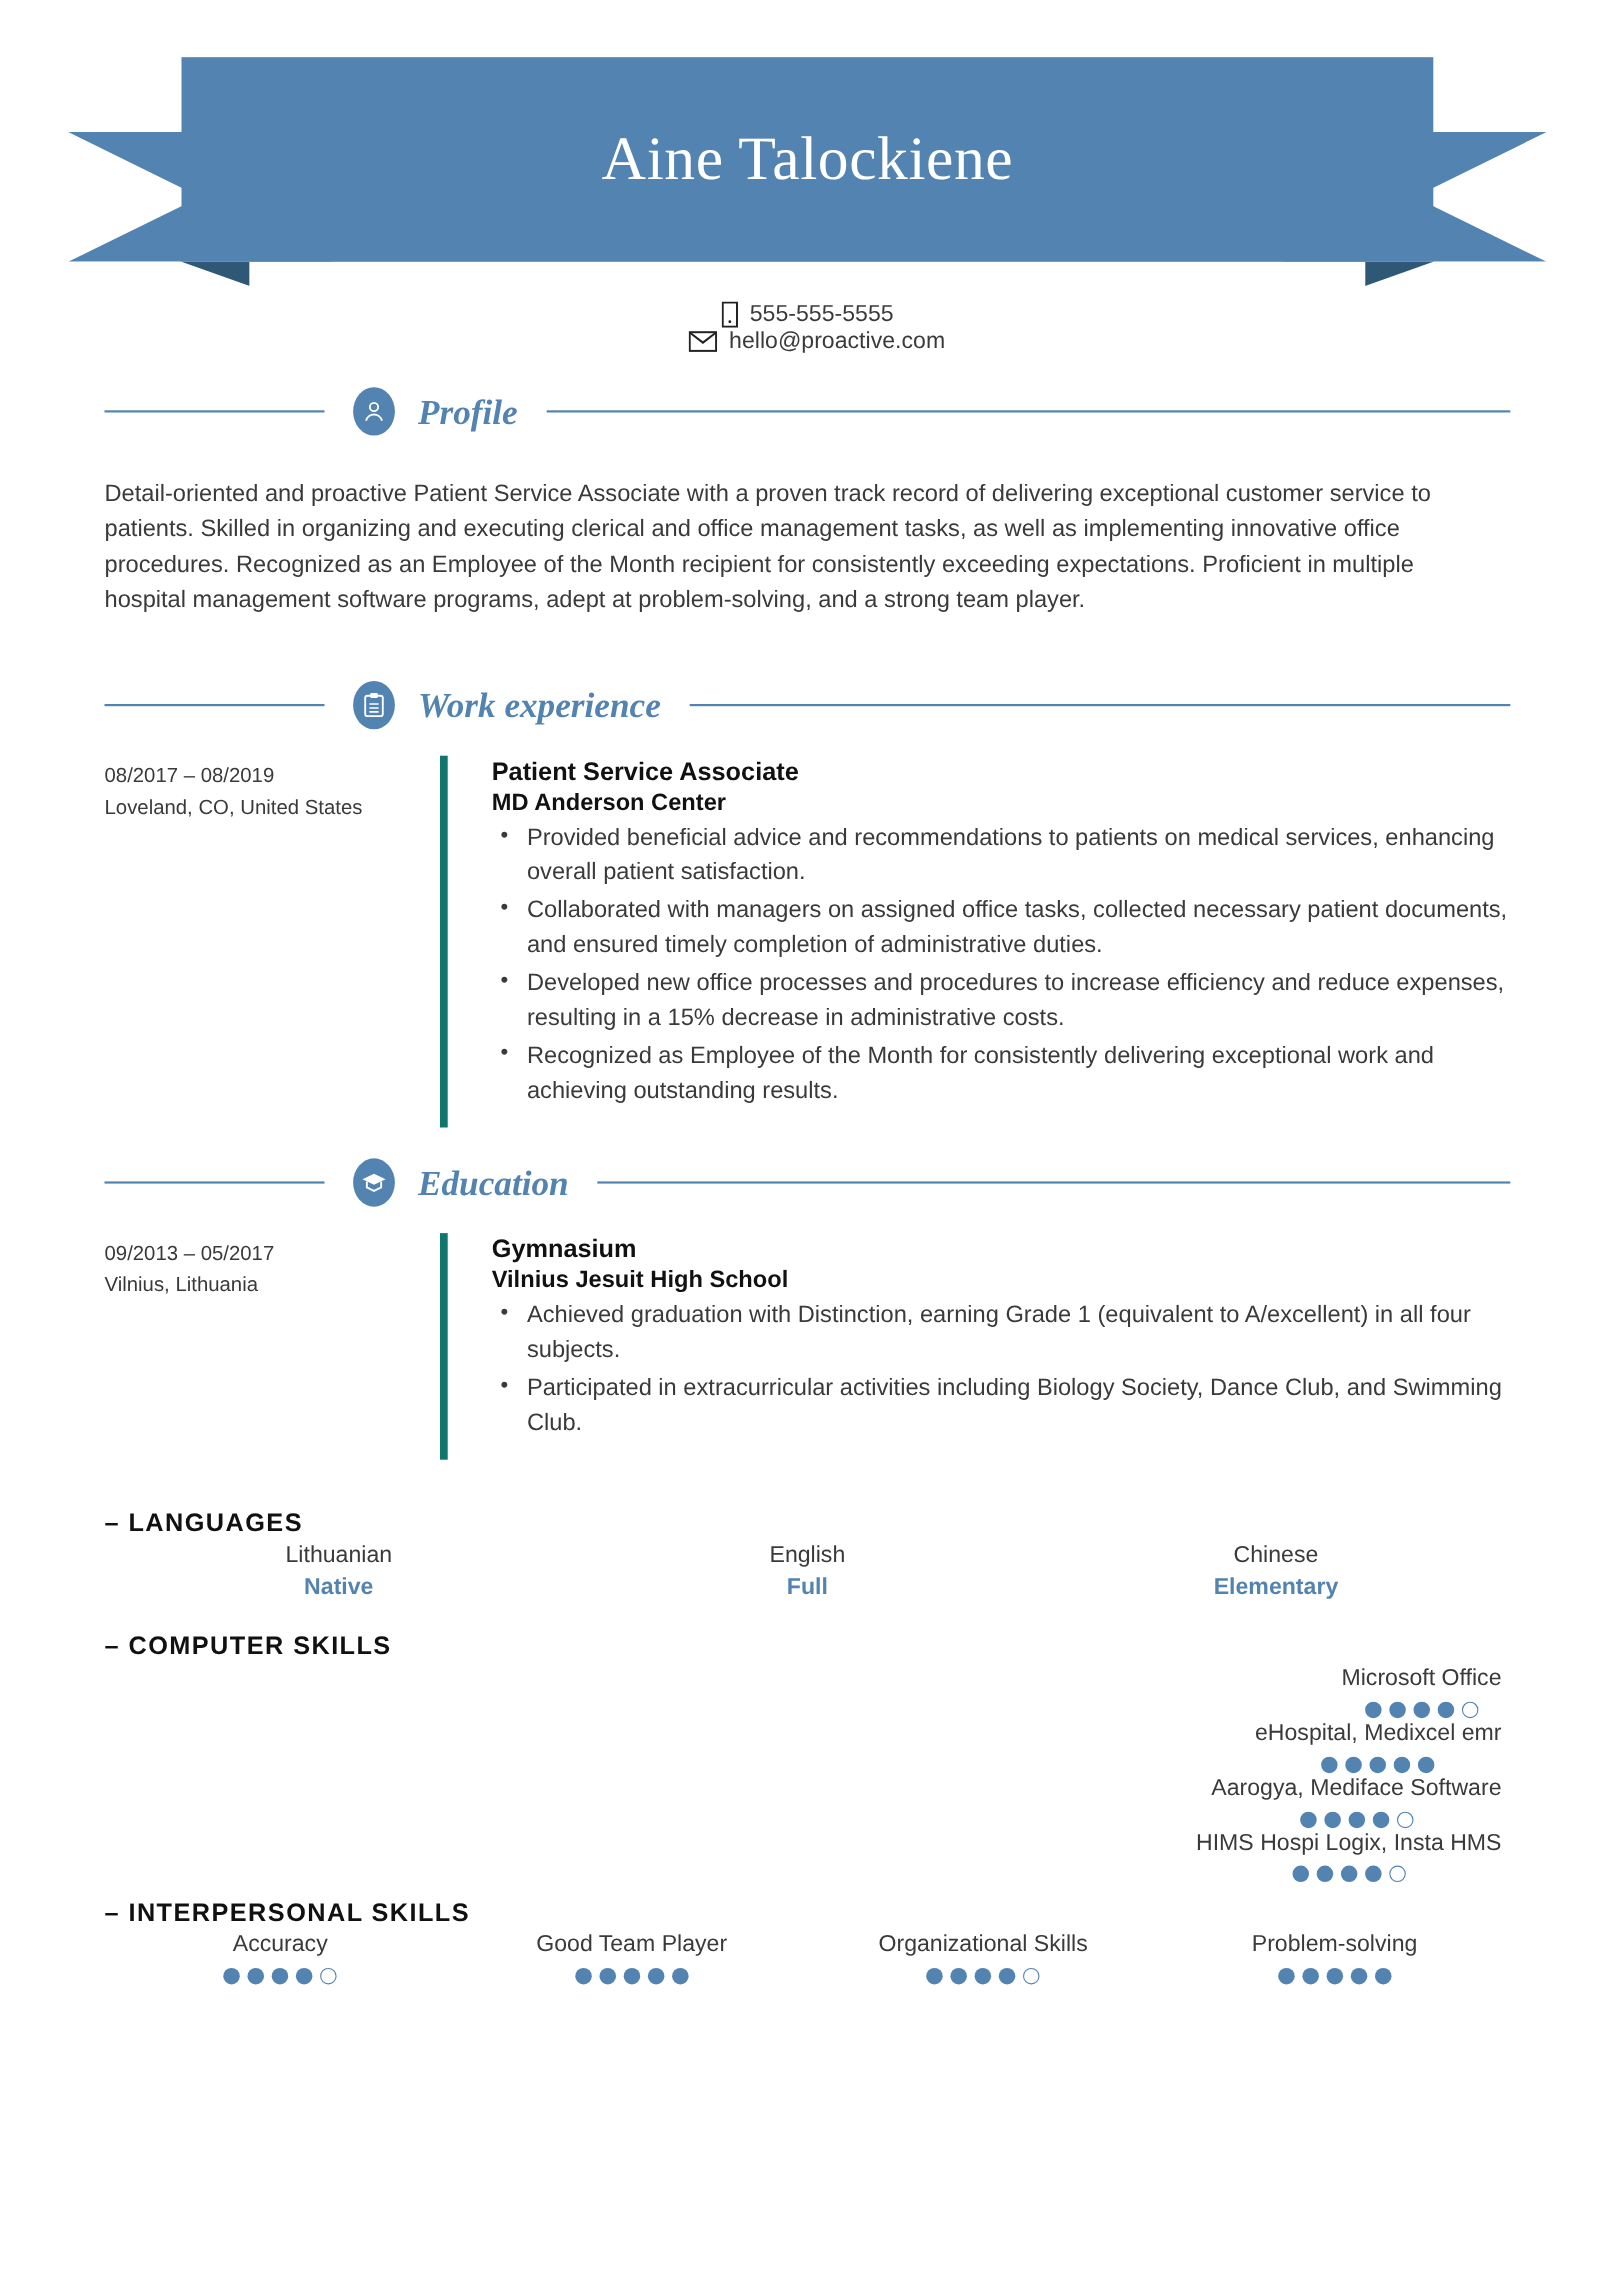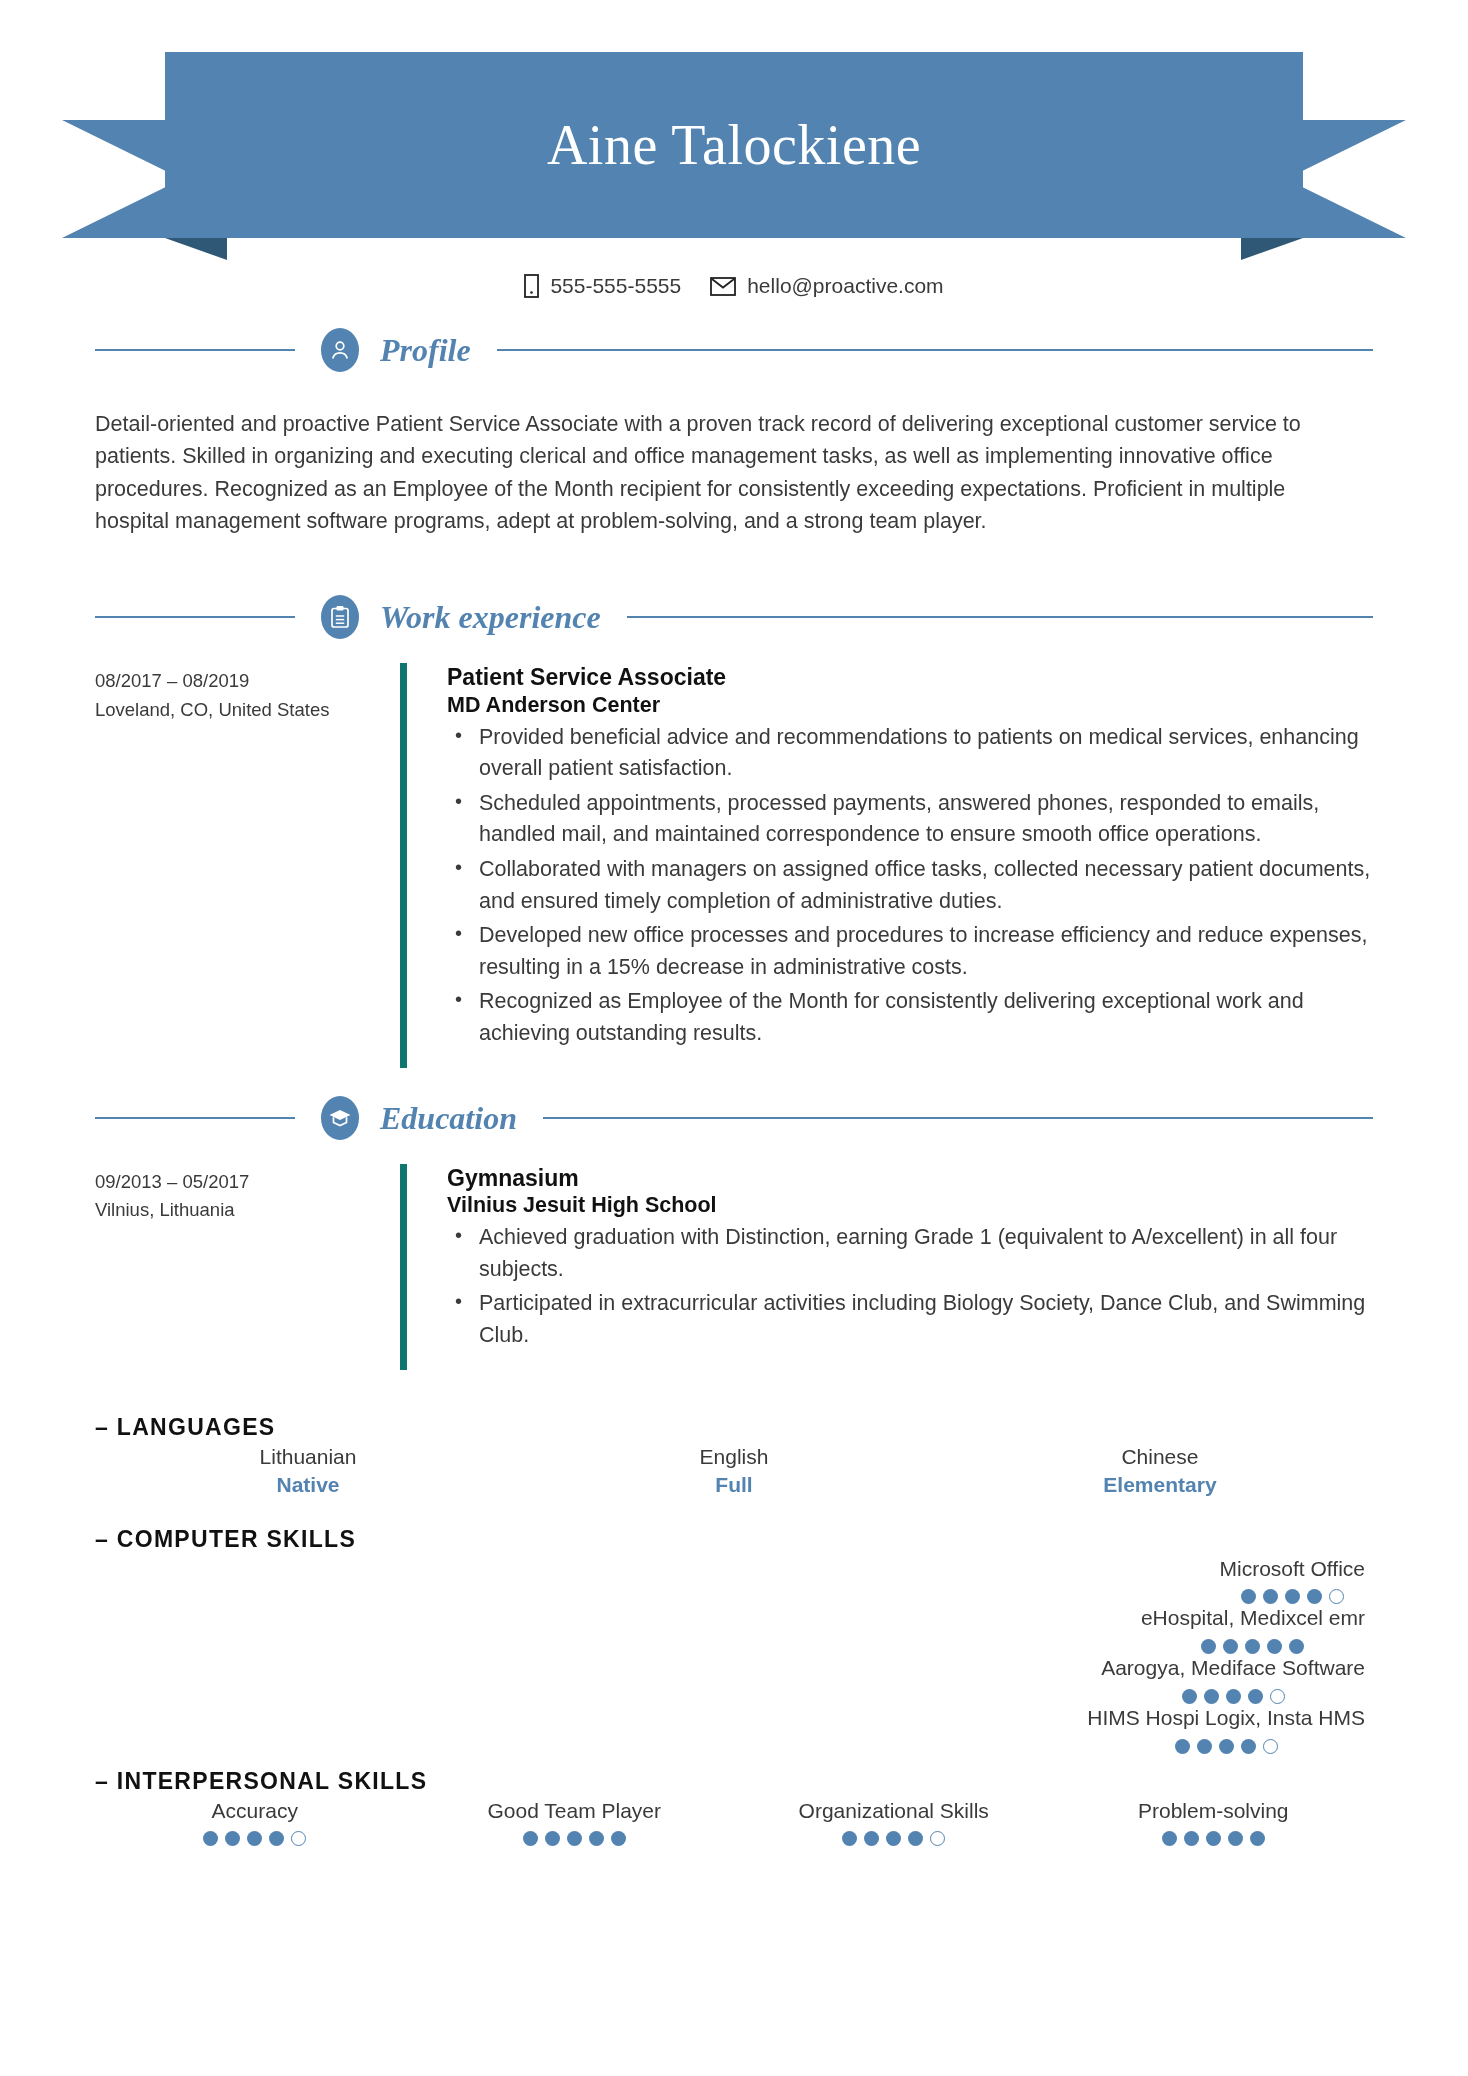--- a/index.html
+++ b/index.html
@@ -77,24 +77,24 @@
     letter-spacing: 0.5px;
     line-height: 1;
     font-weight: 400;
   }
 
   
   .contact {
     display: flex;
     align-items: center;
     justify-content: center;
-    gap: 12px;
     margin-top: 22px;
     font-size: 21px;
     color: #3a3a3a;
+    flex-direction: column;
   }
   .contact .item {
     display: flex;
     align-items: center;
     gap: 11px;
   }
   .contact .item + .item { margin-left: 17px; }
   .contact svg { display: block; }
 
   
@@ -334,21 +334,20 @@
   <div class="entry">
     <div class="entry-meta">
       <div>08/2017 – 08/2019</div>
       <div>Loveland, CO, United States</div>
     </div>
     <div class="entry-body">
       <div class="entry-title">Patient Service Associate</div>
       <div class="entry-sub">MD Anderson Center</div>
       <ul>
         <li>Provided beneficial advice and recommendations to patients on medical services, enhancing overall patient satisfaction.</li>
-        <li>Scheduled appointments, processed payments, answered phones, responded to emails, handled mail, and maintained correspondence to ensure smooth office operations.</li>
         <li>Collaborated with managers on assigned office tasks, collected necessary patient documents, and ensured timely completion of administrative duties.</li>
         <li>Developed new office processes and procedures to increase efficiency and reduce expenses, resulting in a 15% decrease in administrative costs.</li>
         <li>Recognized as Employee of the Month for consistently delivering exceptional work and achieving outstanding results.</li>
       </ul>
     </div>
   </div>
 
   <div style="height:28px"></div>
   <div class="section-head">
     <div class="rule rule-left"></div>

